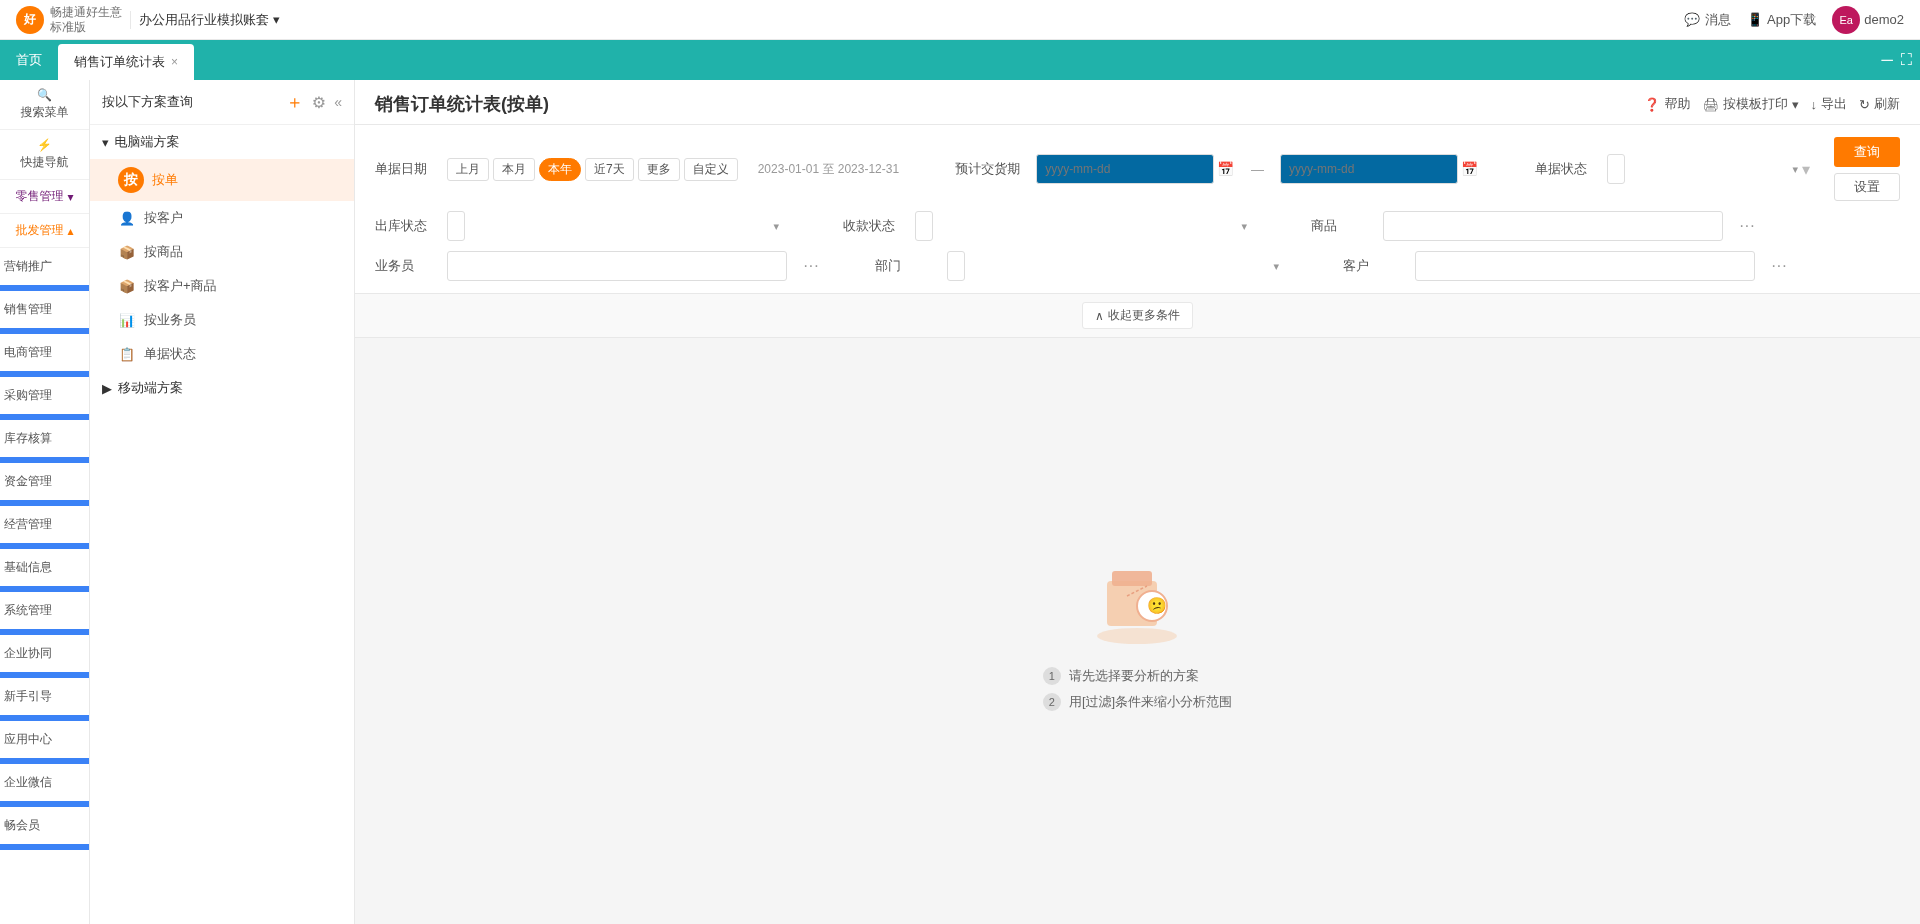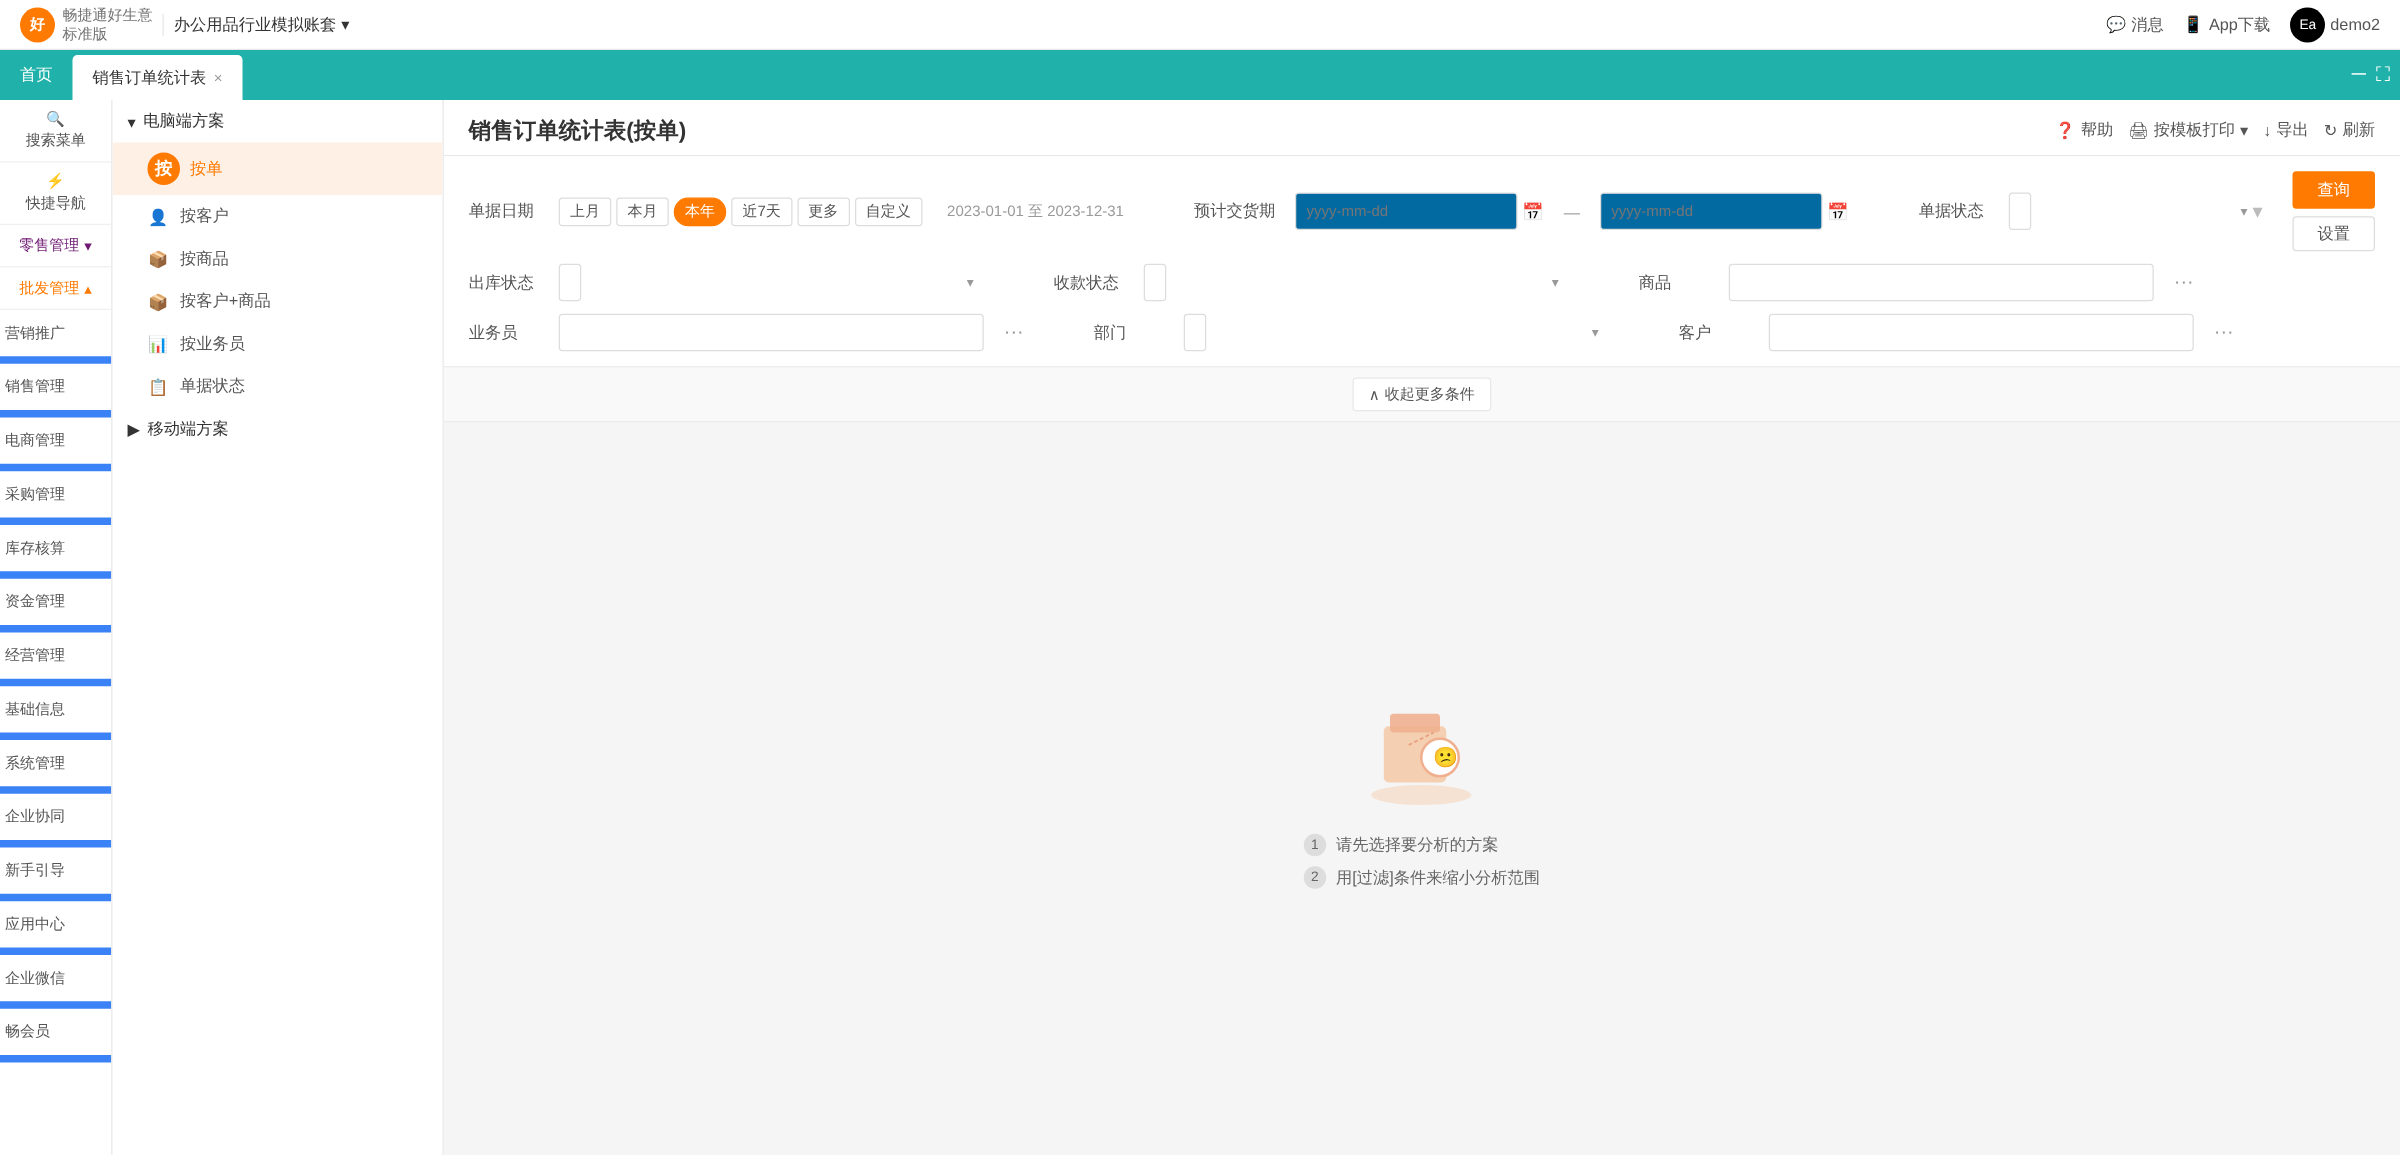--- a/index.html
+++ b/index.html
@@ -7,21 +7,21 @@
 
     
     .top-bar { height: 40px; background: #fff; display: flex; align-items: center; padding: 0 16px; border-bottom: 1px solid #e8e8e8; justify-content: space-between; flex-shrink: 0; }
     .top-bar-left { display: flex; align-items: center; gap: 8px; }
     .logo-area { display: flex; align-items: center; gap: 6px; }
     .logo-icon { width: 28px; height: 28px; background: #ff7a00; border-radius: 50%; display: flex; align-items: center; justify-content: center; color: #fff; font-size: 12px; font-weight: bold; }
     .logo-text { font-size: 12px; color: #737373; line-height: 1.2; }
     .app-selector { display: flex; align-items: center; gap: 4px; font-size: 13px; color: #333; cursor: pointer; padding: 0 8px; border-left: 1px solid #e8e8e8; }
     .top-bar-right { display: flex; align-items: center; gap: 16px; font-size: 13px; color: #555; }
     .top-bar-right span { display: flex; align-items: center; gap: 4px; cursor: pointer; }
-    .avatar { width: 28px; height: 28px; background: #000000; border-radius: 50%; display: flex; align-items: center; justify-content: center; color: #fff; font-size: 11px; overflow: hidden; }
+    .avatar { width: 28px; height: 28px; background: #be185d; border-radius: 50%; display: flex; align-items: center; justify-content: center; color: #fff; font-size: 11px; overflow: hidden; }
 
     
     .tab-bar { height: 40px; background: #20b2aa; display: flex; align-items: center; padding: 0 0; flex-shrink: 0; }
     .tab-item { height: 44px; display: flex; align-items: center; padding: 0 16px; cursor: pointer; font-size: 13px; color: rgba(255,255,255,0.85); gap: 6px; }
     .tab-item.home { background: transparent; color: #fff; }
     .tab-item.active { background: #fff; color: #333; border-radius: 4px 4px 0 0; margin-top: 4px; height: 36px; }
     .tab-close { font-size: 12px; color: #999; cursor: pointer; }
     .tab-bar-actions { margin-left: auto; display: flex; align-items: center; padding-right: 8px; gap: 8px; }
     .tab-bar-actions span { color: #fff; font-size: 16px; cursor: pointer; }
 
@@ -203,20 +203,28 @@
       <span>企业微信</span>
     </div>
     <div class="sidebar-item">
       <span>畅会员</span>
     </div>
   </div>
 
   <div class="content-area">
 
     <div class="scheme-panel">
+      <div class="scheme-panel-header">
+        <span class="scheme-panel-title">按以下方案查询</span>
+        <div class="scheme-panel-actions">
+          <span style="font-size:18px;color:#ff7a00;cursor:pointer;">＋</span>
+          <span style="font-size:16px;color:#999;cursor:pointer;">⚙</span>
+          <span style="font-size:14px;color:#999;cursor:pointer;">«</span>
+        </div>
+      </div>
 
       <div class="scheme-group">
         <div class="scheme-group-title">
           <span>▾</span>
           <span>电脑端方案</span>
         </div>
 
         <div class="scheme-item active">
           <div class="scheme-item-btn">按</div>
           <span>按单</span>

